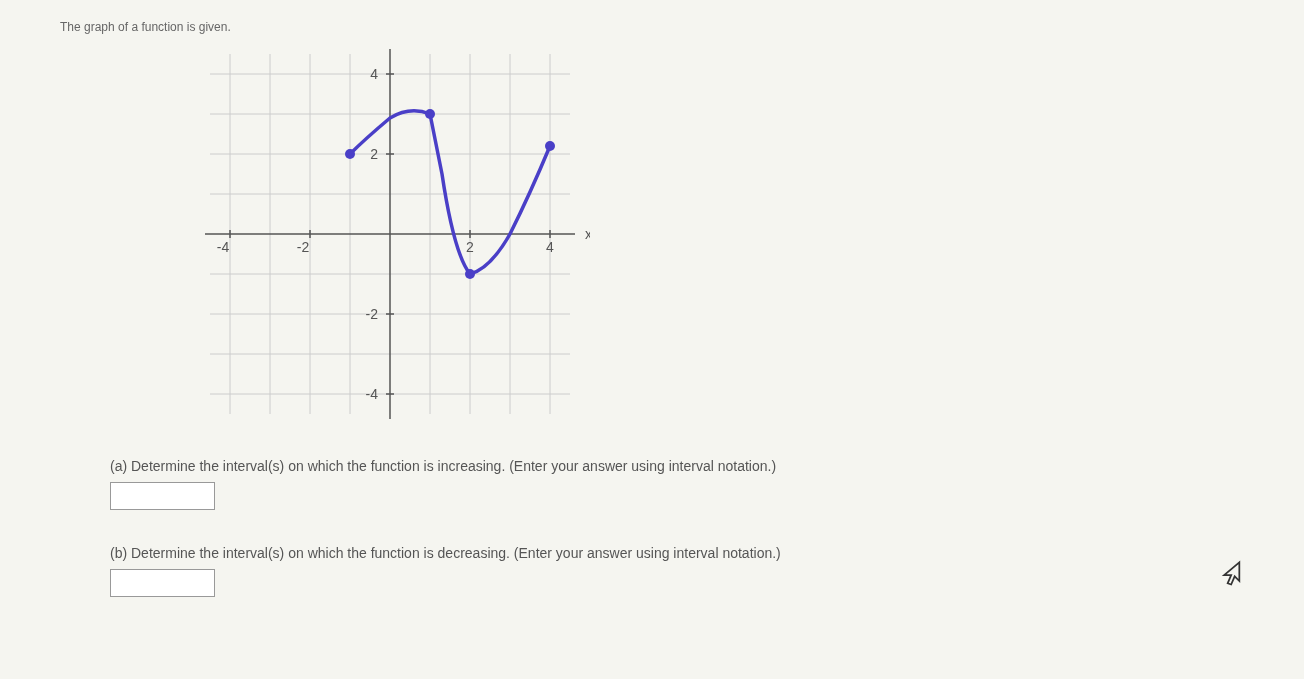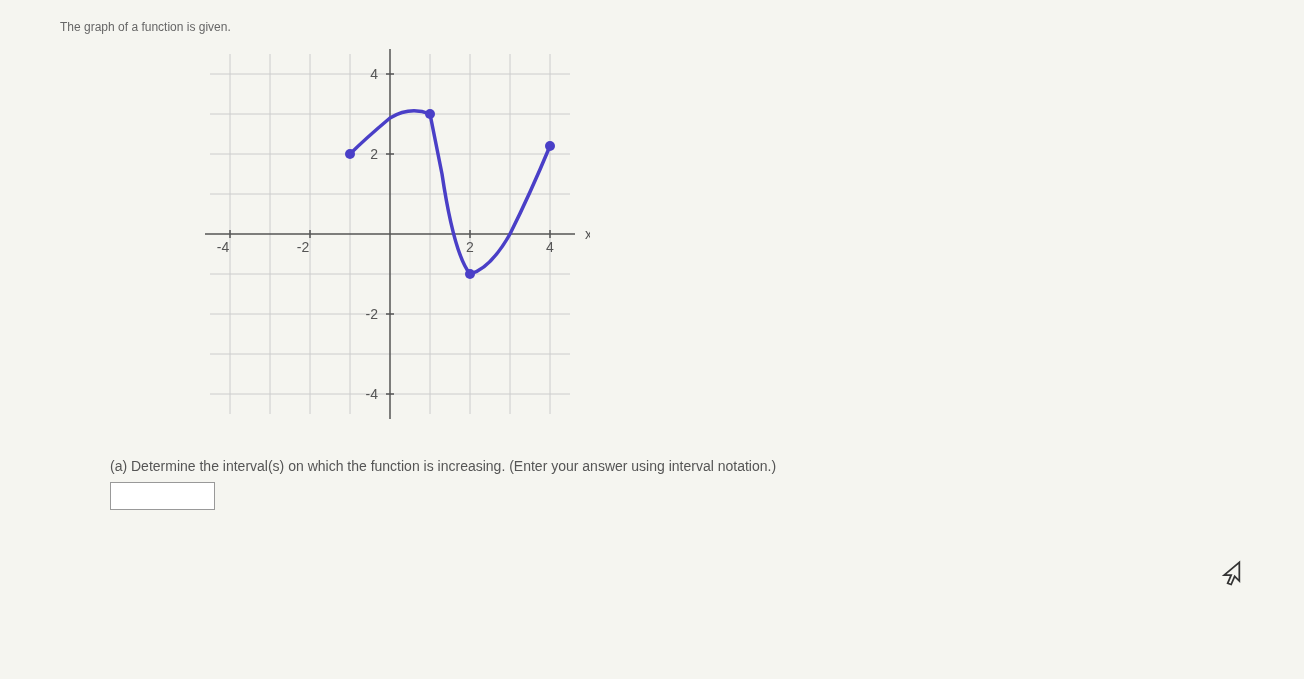--- a/index.html
+++ b/index.html
@@ -127,17 +127,21 @@
       <circle cx="280" cy="230" r="5" fill="#4a3fc7"></circle>
       <circle cx="360" cy="102" r="5" fill="#4a3fc7"></circle>
     </svg>
   </div>
 
   <div class="part">
     <div class="part-text">(a) Determine the interval(s) on which the function is increasing. (Enter your answer using interval notation.)</div>
     <input type="text" class="answer-box" style="">
   </div>
 
+  <div class="part" style="margin-top:35px">
+    <div class="part-text">(b) Determine the interval(s) on which the function is decreasing. (Enter your answer using interval notation.)</div>
+    <input type="text" class="answer-box" style="">
+  </div>
 </div>
 
 <svg class="cursor-icon" width="28" height="28" viewBox="0 0 24 24">
   <path d="M4 2 L4 18 L8 14 L11 21 L14 20 L11 13 L17 13 Z" fill="none" stroke="#333" stroke-width="1.5"></path>
 </svg>
 
 </body></html>

